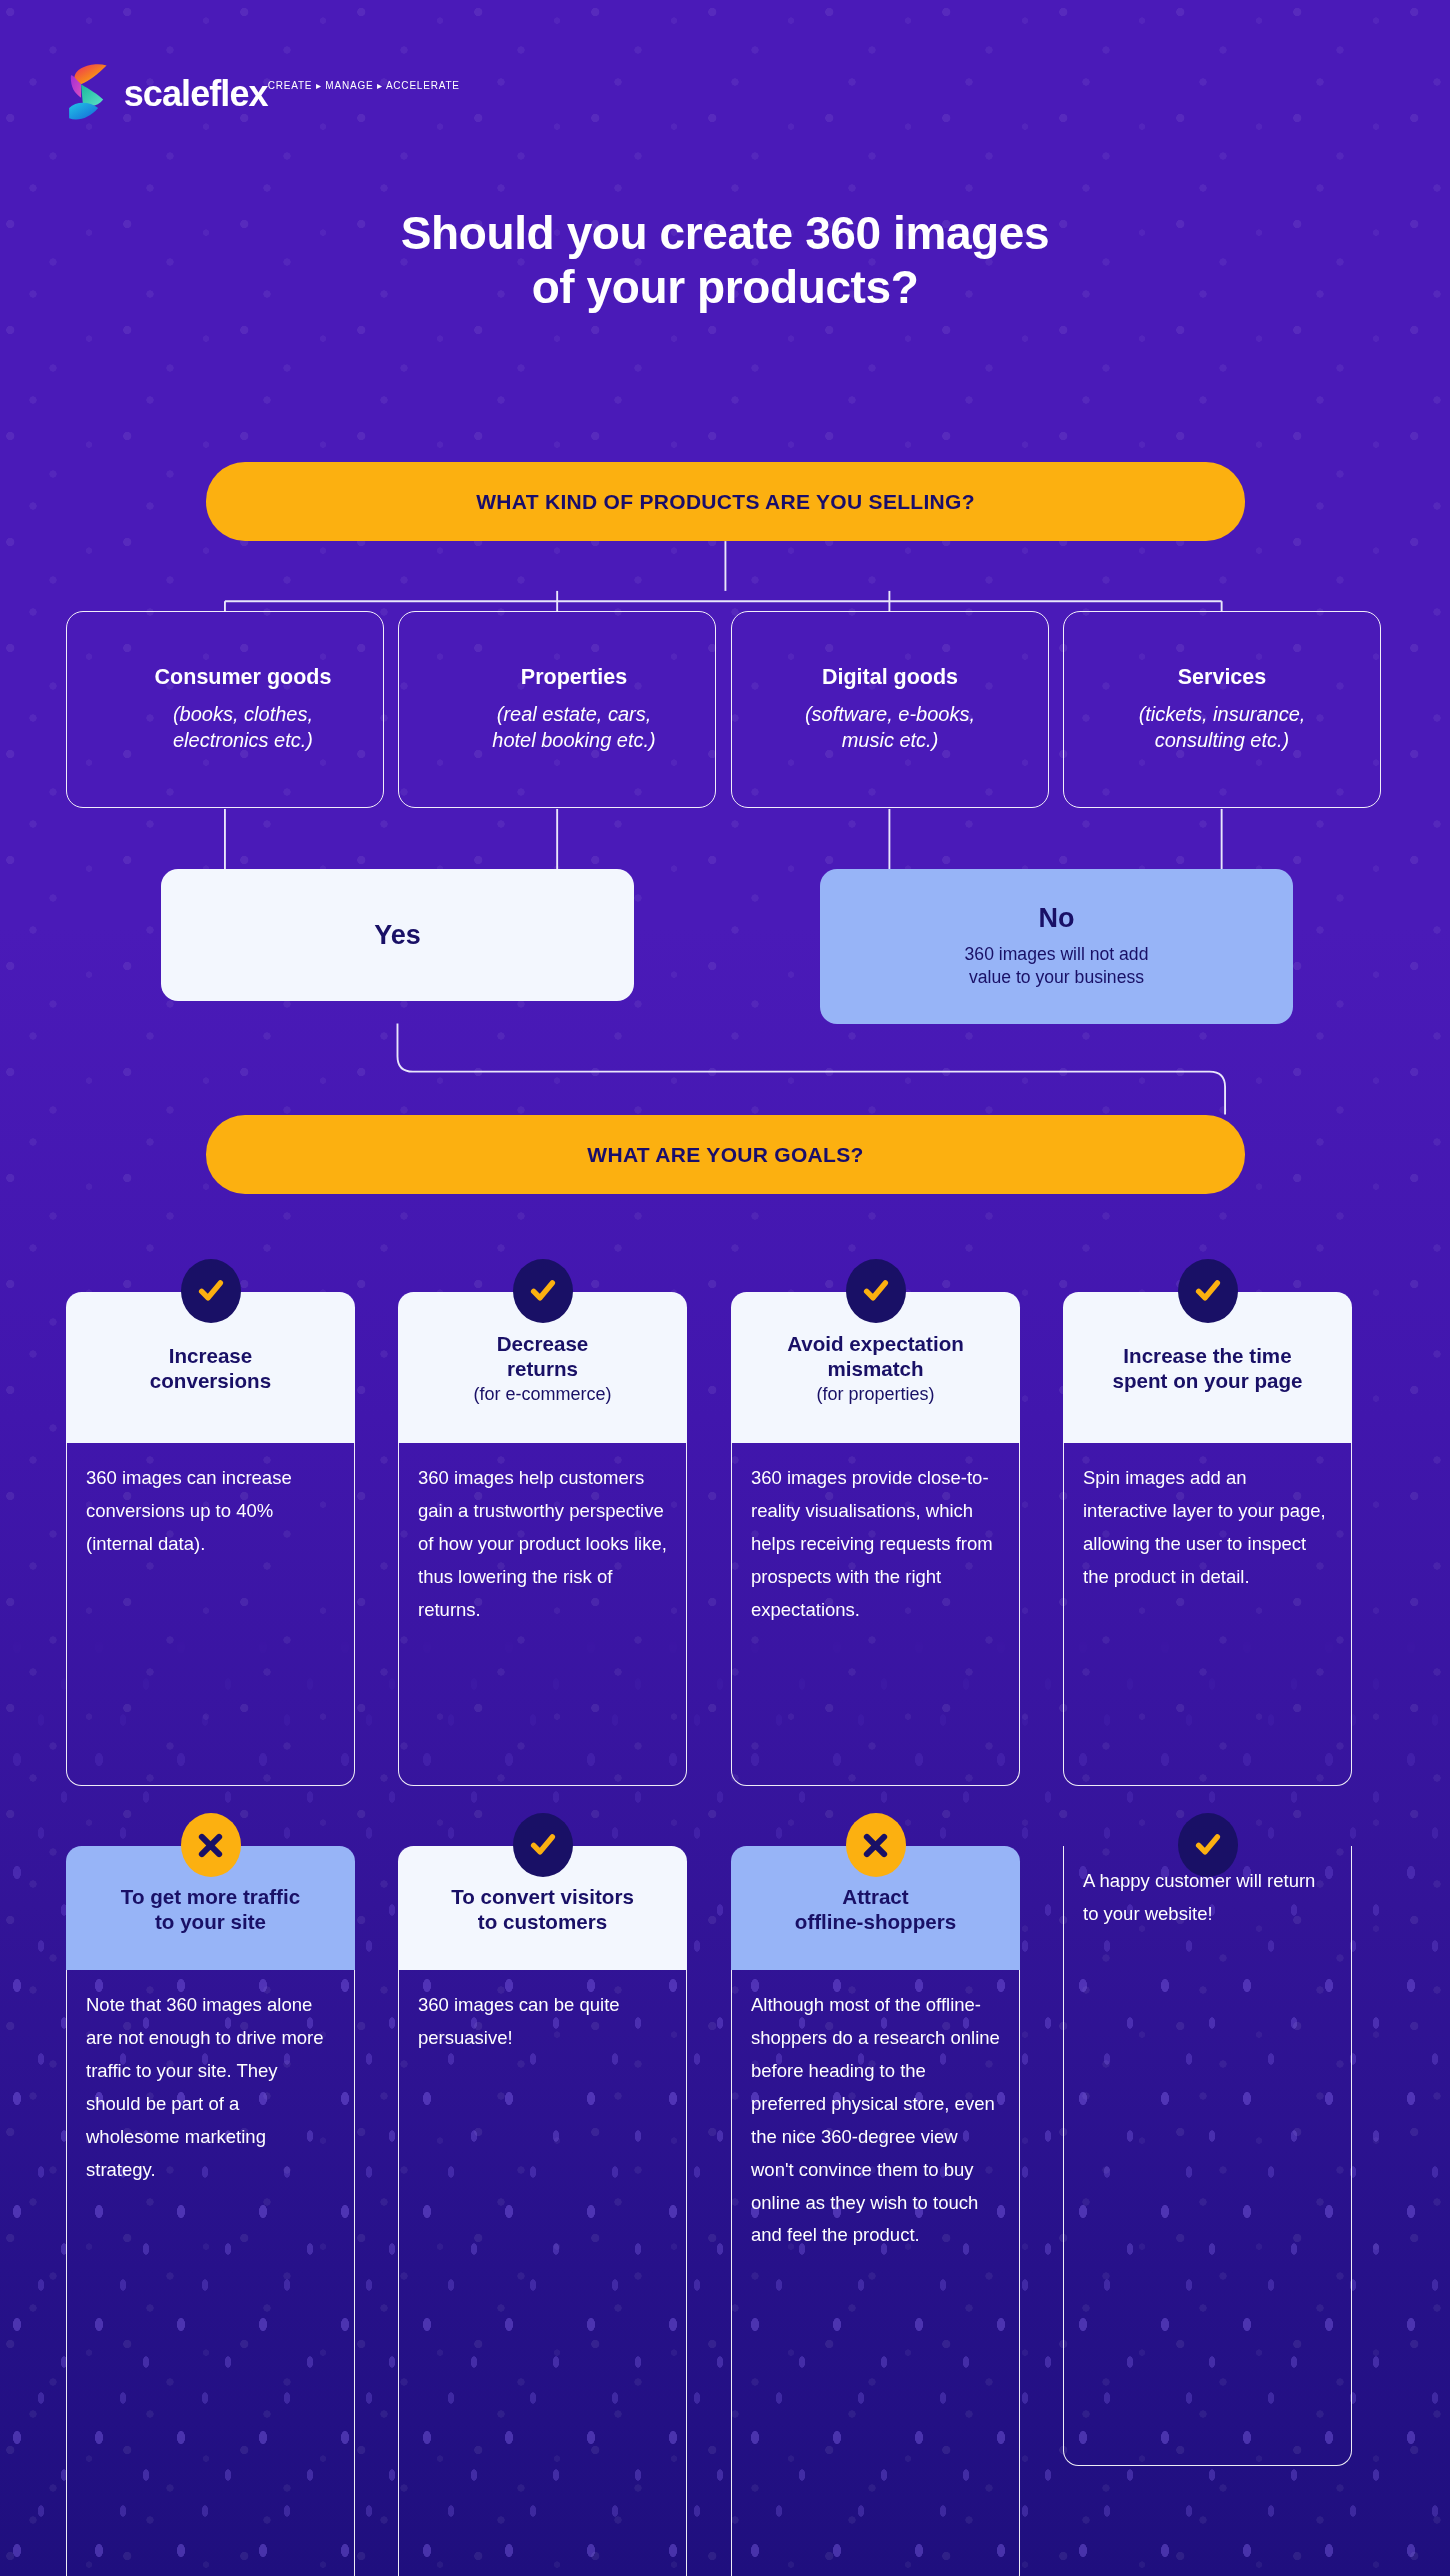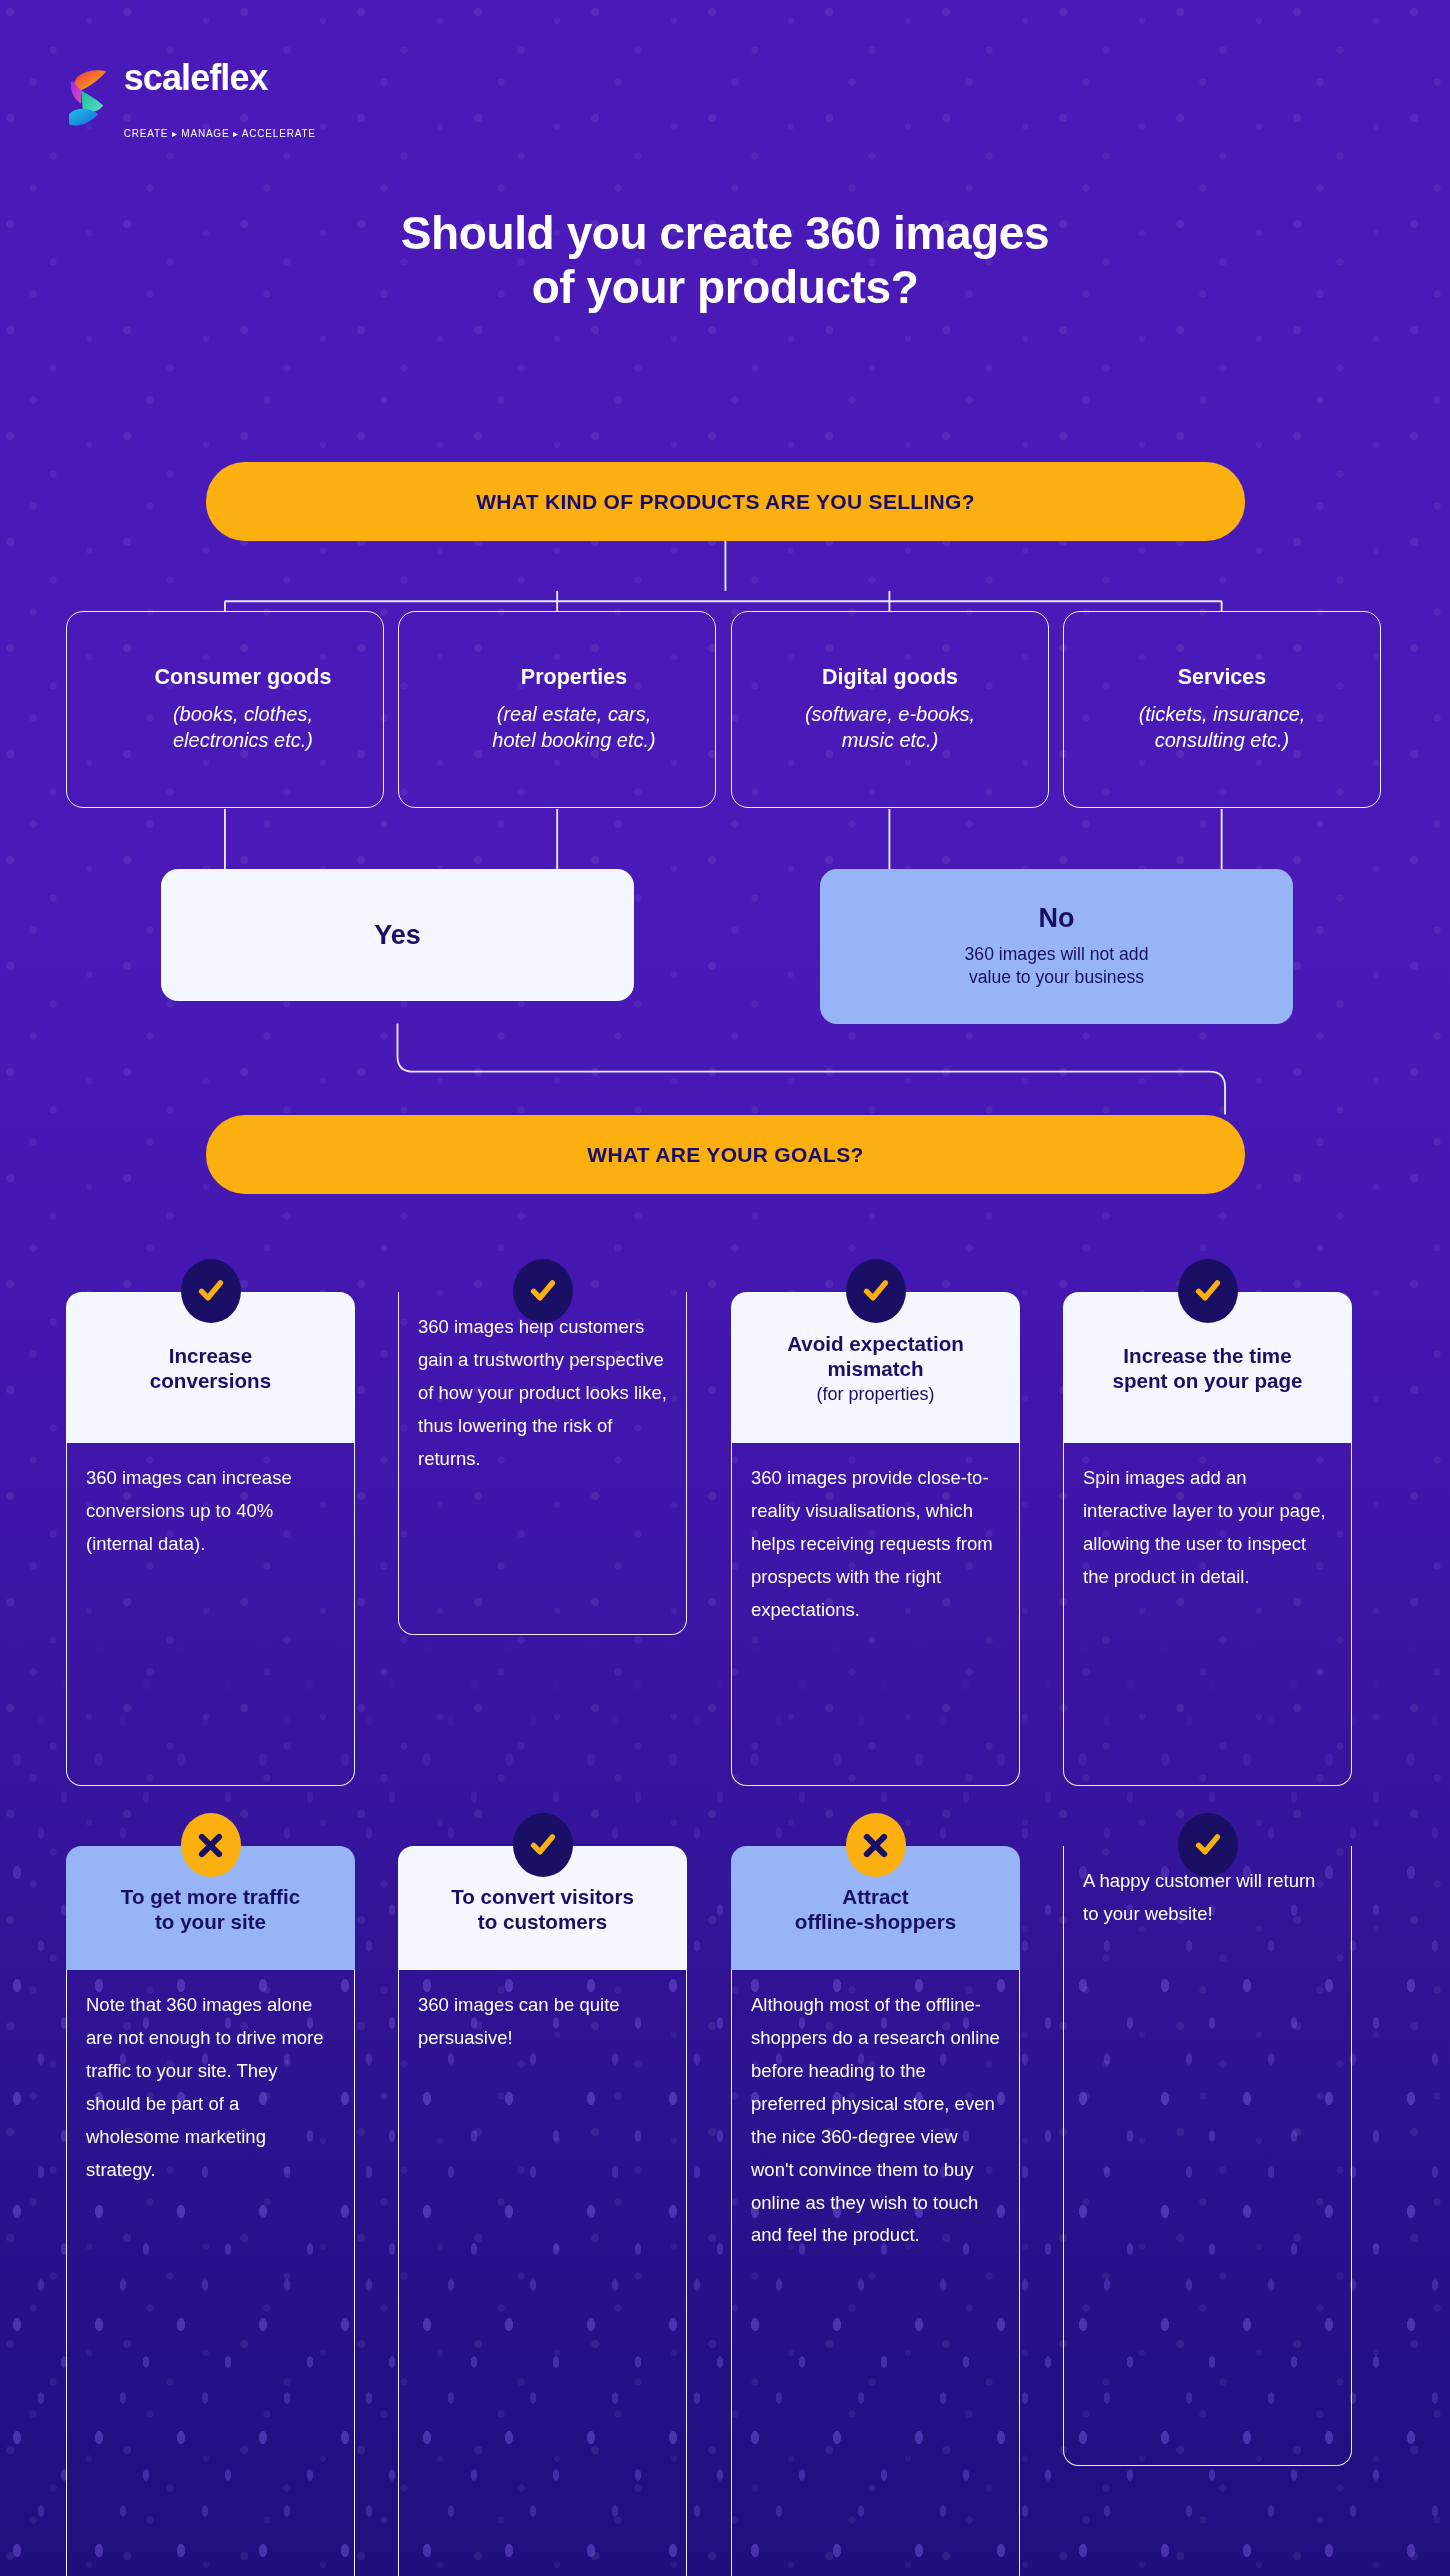--- a/index.html
+++ b/index.html
@@ -33,21 +33,21 @@
       radial-gradient(ellipse 3.4px 6px at 64px 53px, rgba(150,120,255,.28) 90%, transparent 100%),
       radial-gradient(ellipse 3.4px 6px at 41px 89px, rgba(150,120,255,.24) 90%, transparent 100%);
     background-size:82px 113px,82px 113px,82px 113px;
     -webkit-mask-image:linear-gradient(180deg,transparent 0%,#000 40%,#000 100%);
             mask-image:linear-gradient(180deg,transparent 0%,#000 40%,#000 100%);
   }
 
   
   .logo{position:absolute;left:64px;top:60px;display:flex;align-items:center;gap:13.7px;}
   .logo-mark{width:46px;height:67px;display:block;}
-  .logo-txt{display:flex;flex-direction:column;gap:28px;}
+  .logo-txt{display:flex;}
   .logo-word{color:#fff;font-size:36px;font-weight:700;letter-spacing:-0.9px;line-height:1;}
   .logo-tag{color:#fff;font-size:10px;letter-spacing:0.8px;margin-top:4.3px;white-space:nowrap;}
 
   
   .title{
     position:absolute;left:0;right:0;top:206px;text-align:center;
     color:#ffffff;font-size:46px;font-weight:700;line-height:1.18;letter-spacing:-0.4px;
   }
 
   
@@ -228,20 +228,24 @@
         <div class="h-title">Increase<br>conversions</div>
       </div>
       <div class="card-body" style="height: 343px;">360 images can increase conversions up to 40% (internal data).</div>
     </div>
   <div class="card" style="left: 398px; top: 1292px; position: absolute;">
       <div class="badge ok" style="top: -33px;">
         <svg width="34" height="34" viewBox="0 0 40 40" fill="none">
           <path d="M9 20.5 L16.5 28 L31 10.5" stroke="#fcb010" stroke-width="6.4" stroke-linecap="round" stroke-linejoin="round"></path>
         </svg>
       </div>
+      <div class="card-head light" style="height: 151px;">
+        <div class="h-title">Decrease<br>returns</div>
+        <div class="h-sub">(for e-commerce)</div>
+      </div>
       <div class="card-body" style="height: 343px;">360 images help customers gain a trustworthy perspective of how your product looks like, thus lowering the risk of returns.</div>
     </div>
   <div class="card" style="left: 731px; top: 1292px; position: absolute;">
       <div class="badge ok" style="top: -33px;">
         <svg width="34" height="34" viewBox="0 0 40 40" fill="none">
           <path d="M9 20.5 L16.5 28 L31 10.5" stroke="#fcb010" stroke-width="6.4" stroke-linecap="round" stroke-linejoin="round"></path>
         </svg>
       </div>
       <div class="card-head light" style="height: 151px;">
         <div class="h-title">Avoid expectation<br>mismatch</div>

